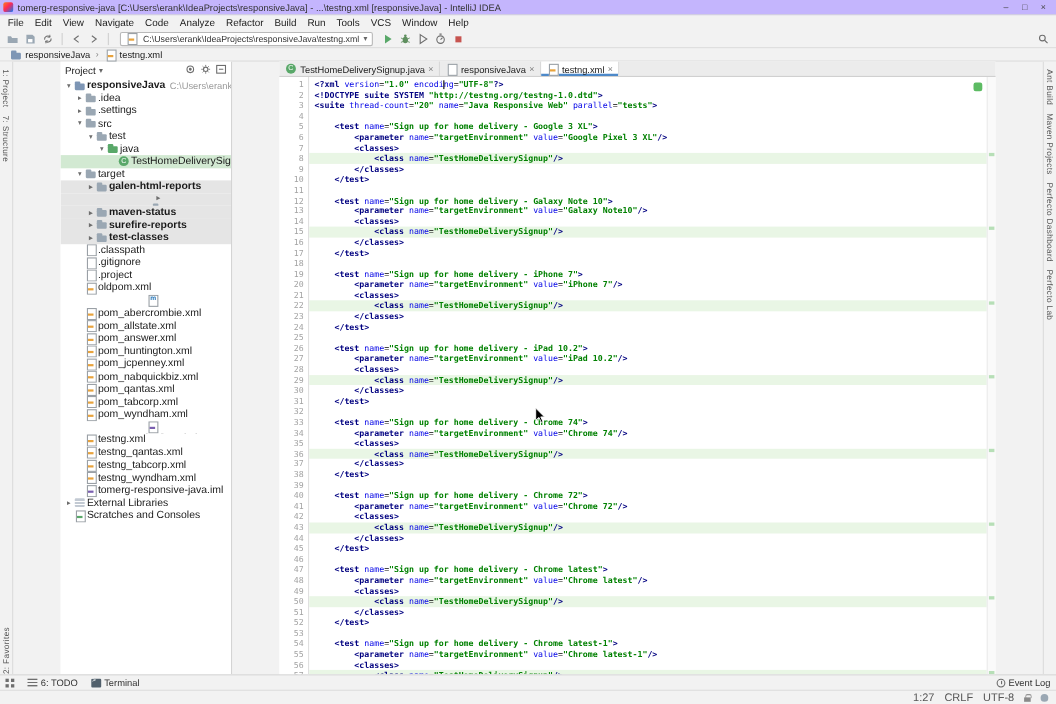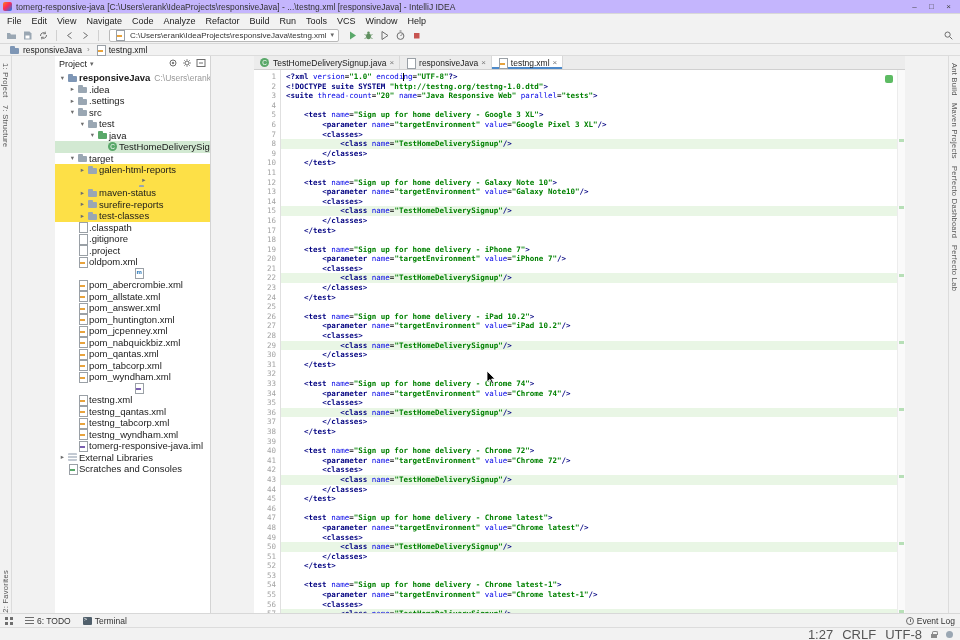--- a/index.html
+++ b/index.html
@@ -42,21 +42,21 @@
   .strip .spacer { flex:1; }
 
   
   .project-panel { width:156px; background:#ffffff; border-right:1px solid #d4d4d4; display:flex; flex-direction:column; flex:none; min-height:0; }
   .panel-header { height:15px; display:flex; align-items:center; padding:0 4px; gap:3px; flex:none; }
   .panel-title { font-size:9px; color:#222; }
   .panel-caret { font-size:7px; color:#666; }
   .ph-icons { margin-left:auto; display:flex; gap:4px; align-items:center; }
   .tree { flex:1; overflow:hidden; padding-top:1px; font-size:9.5px; }
   .tree-row { height:11.5px; display:flex; align-items:center; white-space:nowrap; overflow:hidden; }
-  .tree-row.excluded { background:#fde047; }
+  .tree-row.excluded { background:#e5e5e5;font-weight:bold; }
   .tree-row.selected { background:#d2e9d2; }
   .tree-row .arrow { width:9px; flex:none; text-align:center; color:#6e6e6e; font-size:6.5px; }
   .tlabel.bold { font-weight:bold; }
   .tnote { color:#9a9a9a; font-size:8.5px; margin-left:4px; }
 
   
   .tico { display:inline-block; width:12px; height:10px; position:relative; flex:none; }
   .i-folder::before,.i-project::before,.i-folder-test::before { content:''; position:absolute; left:1px; top:3px; width:9px; height:6px; border-radius:1px; background:#9aa7b3; }
   .i-folder::after,.i-project::after,.i-folder-test::after { content:''; position:absolute; left:1px; top:1px; width:5px; height:3px; border-radius:1px 1px 0 0; background:#9aa7b3; }
   .i-project::before,.i-project::after { background:#7e96b5; }
@@ -88,21 +88,21 @@
   .caret { position:absolute; width:1px; height:8px; top:1px; background:#000; }
   .inspection { position:absolute; top:5px; right:12px; width:8px; height:8px; border-radius:2px; background:#5dbb63; }
   .stripe { position:absolute; top:0; right:0; width:8px; bottom:0; background:#fafafa; border-left:1px solid #ececec; }
   .stripe-mark { position:absolute; right:1px; width:5px; height:3px; background:#b7dfb7; }
   .mouse-cursor { position:absolute; left:232px; top:300px; pointer-events:none; }
 
   
   .bottom-strip { height:14px; background:#f2f2f2; border-top:1px solid #d8d8d8; display:flex; align-items:center; padding:0 5px; gap:12px; font-size:8.5px; color:#333; flex:none; }
   .btool { display:flex; align-items:center; gap:3px; }
   .bottom-right { margin-left:auto; display:flex; align-items:center; gap:3px; }
-  .statusbar { height:13px; background:#f2f2f2; border-top:1px solid #dcdcdc; display:flex; align-items:center; padding:0 7px; font-size:13px; color:#555; flex:none; }
+  .statusbar { height:13px; background:#f2f2f2; border-top:1px solid #dcdcdc; display:flex; align-items:center; padding:0 7px; font-size:10px; color:#555; flex:none; }
   .status-right { margin-left:auto; display:flex; align-items:center; gap:9px; }
   .mini-grid { width:8px; height:8px; position:relative; }
   .mini-grid::before { content:''; position:absolute; width:3px; height:3px; background:#6e6e6e; box-shadow:5px 0 #6e6e6e,0 5px #6e6e6e,5px 5px #6e6e6e; }
   .mini-todo { width:9px; height:7px; background:linear-gradient(#6e6e6e 0 1px,transparent 1px 3px,#6e6e6e 3px 4px,transparent 4px 6px,#6e6e6e 6px 7px); }
   .mini-term { width:9px; height:8px; background:#51606c; position:relative; border-radius:1px; }
   .mini-term::before { content:'>'; position:absolute; left:1px; top:-1px; color:#fff; font-size:6px; }
   .mini-clock { width:8px; height:8px; border:1px solid #6e6e6e; border-radius:50%; position:relative; }
   .mini-clock::before { content:''; position:absolute; left:3px; top:1px; width:1px; height:3px; background:#6e6e6e; }
   .mini-lock { width:6px; height:4px; background:#8a8a8a; position:relative; margin-top:3px; }
   .mini-lock::before { content:''; position:absolute; left:1px; top:-3px; width:4px; height:3px; border:1px solid #8a8a8a; border-bottom:none; border-radius:2px 2px 0 0; }

